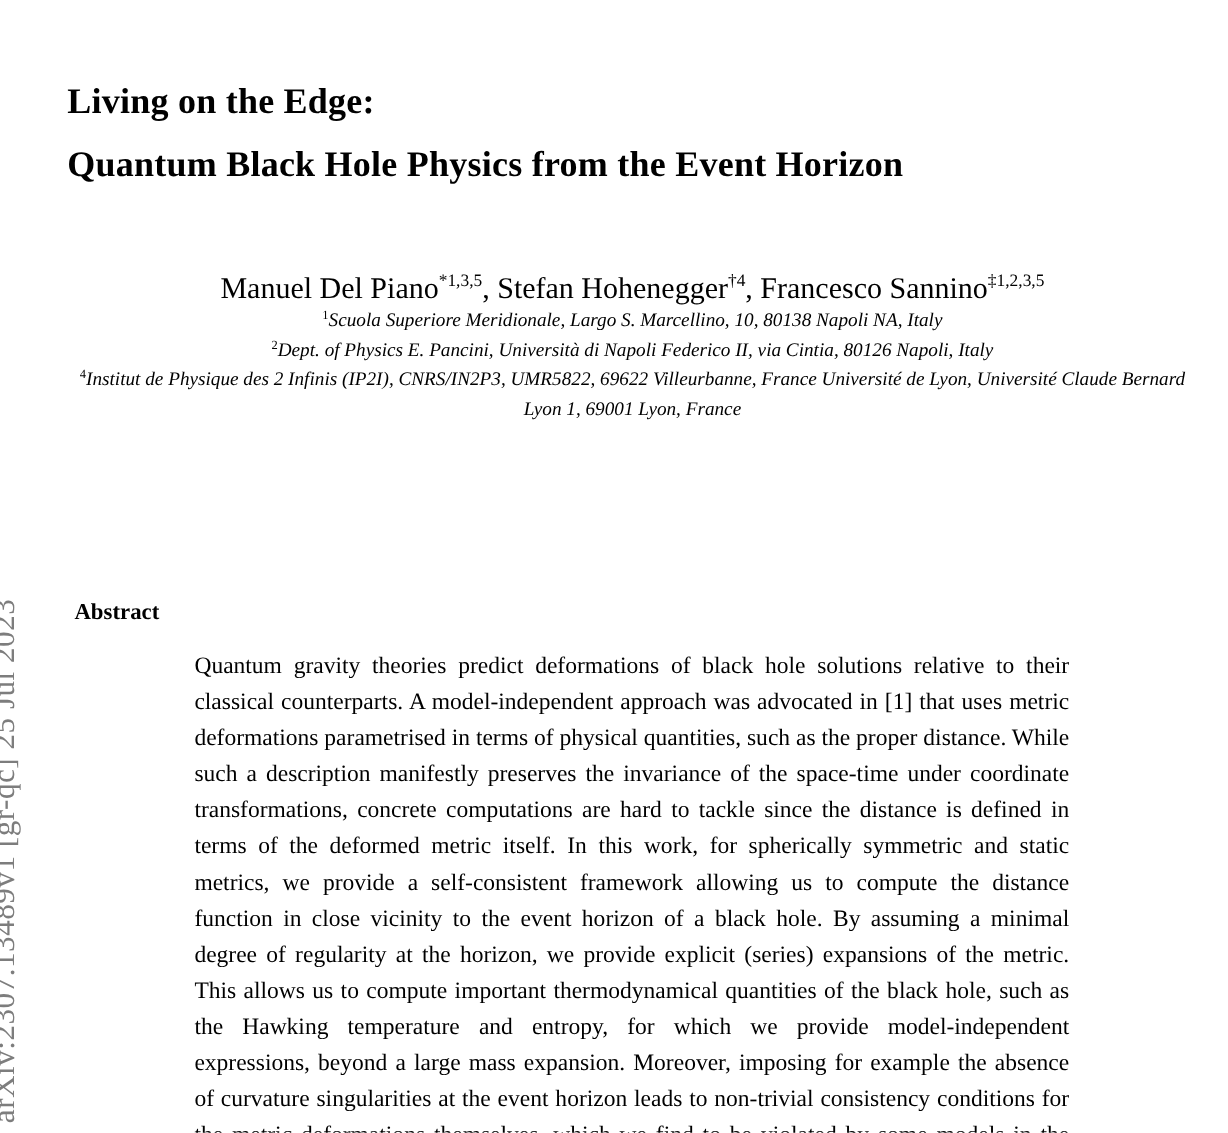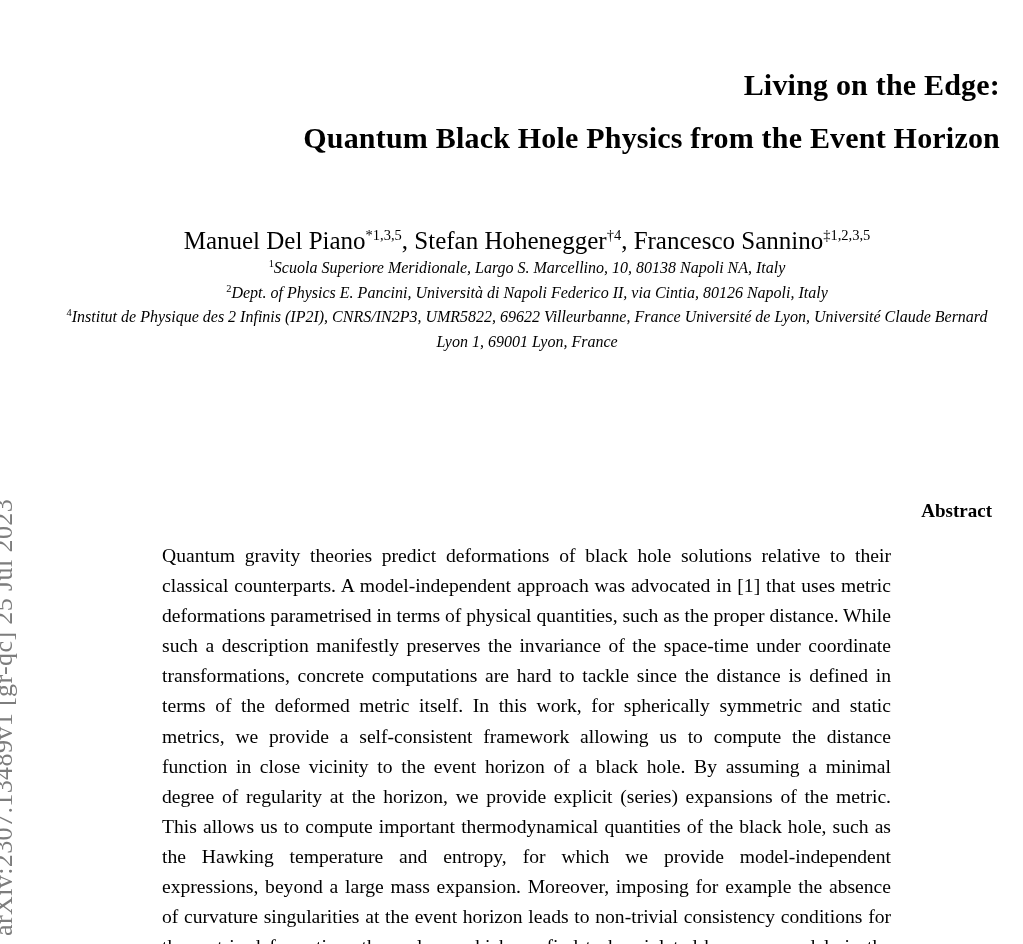--- a/index.html
+++ b/index.html
@@ -43,24 +43,24 @@
   #page {
     position: absolute;
     left: 0;
     top: 0;
     width: 1023px;
     height: 944px;
   }
 
   #title-block {
     position: absolute;
-    left: 70px;
+    left: 56px;
     top: 58px;
     width: 930px;
-    text-align: right;
+    text-align: left;
   }
   .title-line {
     font-weight: bold;
     font-size: 30px;
     line-height: 53px;
     letter-spacing: 0.2px;
   }
   .title-line.second {
     font-size: 30px;
     font-family: Liberation Serif, serif;
@@ -100,21 +100,21 @@
     vertical-align: super;
     line-height: 0;
     font-style: normal;
   }
 
   #abstract-heading {
     position: absolute;
     left: 62px;
     top: 500px;
     width: 930px;
-    text-align: right;
+    text-align: left;
     font-weight: bold;
     font-size: 19px;
   }
 
   #abstract-body {
     position: absolute;
     left: 162px;
     top: 541px;
     width: 729px;
     text-align: justify;

